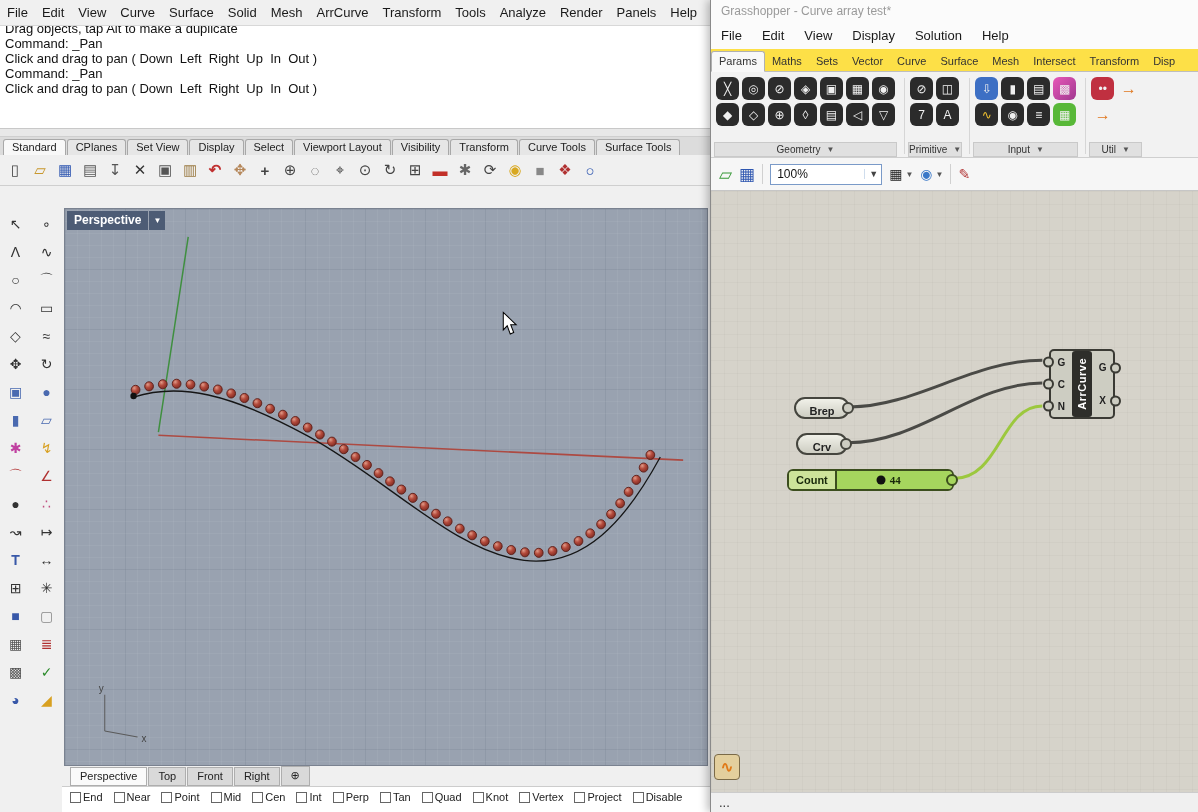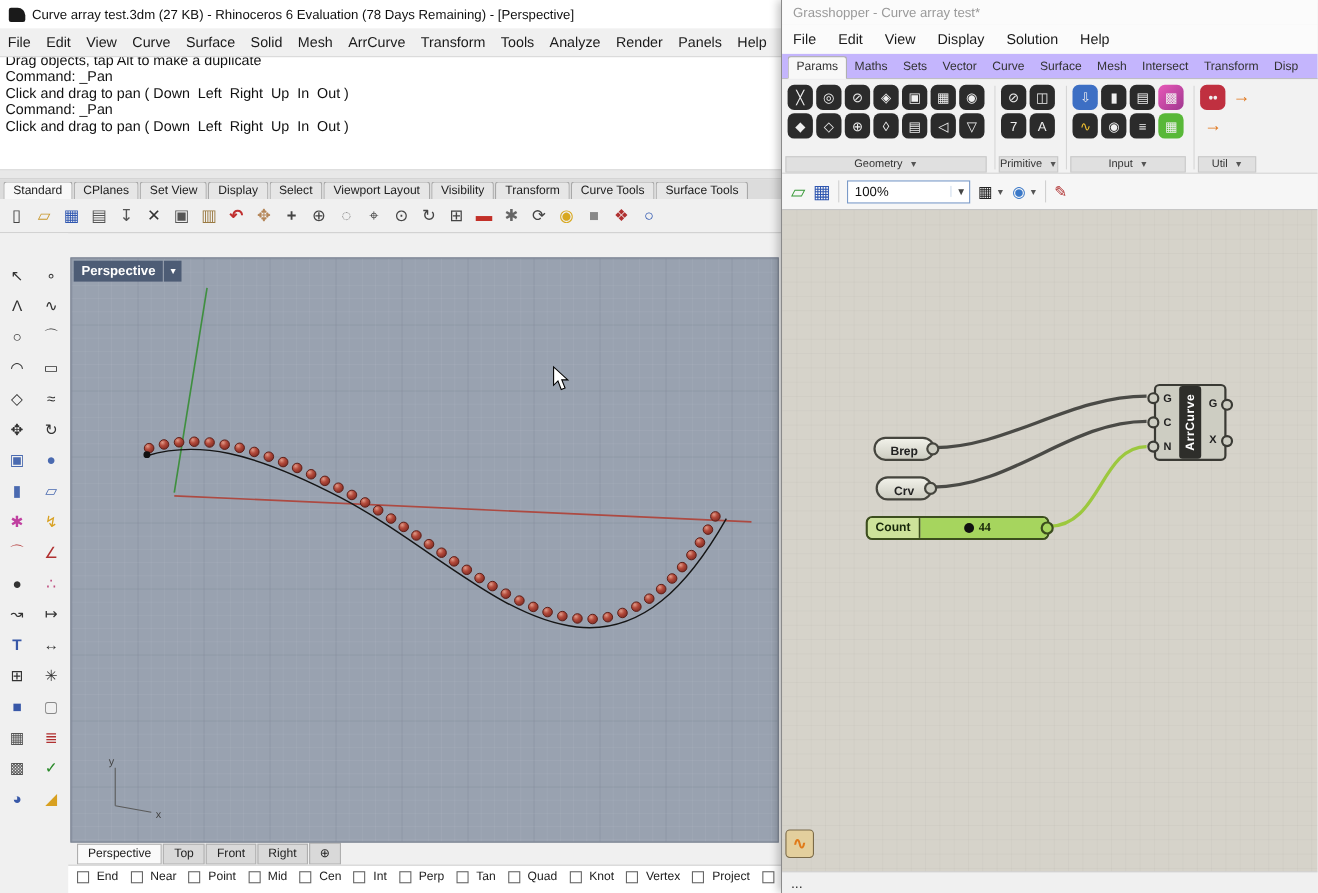--- a/index.html
+++ b/index.html
@@ -36,29 +36,29 @@
     background-size:12px 12px, 12px 12px, 60px 60px, 60px 60px; }
   .vp-svg { position:absolute; inset:0; width:100%; height:100%; }
   .vplabel { position:absolute; top:2px; left:2px; display:flex; z-index:2; }
   .vplabel .t { background:rgba(70,86,112,0.92); color:#fff; font-size:12px; font-weight:bold; padding:2px 7px 3px; }
   .vplabel .c { background:rgba(70,86,112,0.92); color:#fff; font-size:8px; padding:5px 4px 0; margin-left:1px; }
   .sphere { fill:url(#sphGrad); stroke:#5c1f18; stroke-width:0.9; }
   .r-vptabs { height:20px; display:flex; align-items:center; padding-left:8px; gap:1px; background:#f0f0f0; font-size:11px; }
   .r-vptab { padding:2px 9px 3px; background:#d9d9d9; border:1px solid #aeaeae; color:#222; white-space:nowrap; }
   .r-vptab[data-active="true"] { background:#fafafa; }
   .r-osnap { height:26px; background:#fff; border-top:1px solid #ccc; display:flex; align-items:flex-start; gap:11px; padding:4px 8px 0; font-size:11px; color:#222; overflow:hidden; }
-  .osnap-item { display:flex; align-items:center; gap:7px; white-space:nowrap; }
+  .osnap-item { display:flex; align-items:center; gap:2px; white-space:nowrap; }
   .cb { width:11px; height:11px; border:1px solid #666; background:#fff; flex:0 0 auto; }
 
   
   .gh { position:absolute; left:710px; top:0; width:488px; height:812px; display:flex; flex-direction:column; background:#f0f0f0; border-left:1px solid #8a8a8a; box-shadow:-3px 0 8px rgba(0,0,0,0.25); }
   .g-title { height:22px; background:#fbfbfb; display:flex; align-items:center; padding:0 10px; font-size:12px; color:#9a9a9a; }
   .g-menubar { height:27px; background:#fbfbfb; display:flex; align-items:center; font-size:13px; color:#1a1a1a; }
   .g-menubar .mitem { padding:0 10px; }
-  .g-tabs { height:23px; background:#c4b5fd; display:flex; align-items:flex-end; padding-left:5px; font-size:11px; color:#333; border-bottom:1px solid #bebebe; }
+  .g-tabs { height:23px; background:#fde047; display:flex; align-items:flex-end; font-size:11px; color:#333; border-bottom:1px solid #bebebe; }
   .g-tab { padding:3px 7px 4px; white-space:nowrap; }
   .g-tab[data-active="true"] { background:#f8f8f8; border:1px solid #b0b0b0; border-bottom:1px solid #f8f8f8; border-radius:3px 3px 0 0; margin-bottom:-1px; }
   .g-ribbon { height:86px; background:#f2f2f2; display:flex; padding:3px 0 0 3px; border-bottom:1px solid #cfcfcf; overflow:hidden; }
   .g-group { display:flex; flex-direction:column; }
   .g-grid { flex:1; display:grid; gap:3px; align-content:start; padding:2px; }
   .cols7 { grid-template-columns:repeat(7,23px); }
   .cols2 { grid-template-columns:repeat(2,23px); }
   .cols4 { grid-template-columns:repeat(4,23px); }
   .gh-icon { width:23px; height:23px; border-radius:6px; background:#2b2b2b; color:#f0f0f0; display:flex; align-items:center; justify-content:center; font-size:12px; }
   .g-glabel { height:15px; background:#e0e0e0; border:1px solid #c9c9c9; display:flex; align-items:center; justify-content:center; gap:6px; font-size:10px; color:#333; }
@@ -93,24 +93,20 @@
   .sl-value { position:absolute; left:46%; top:50%; transform:translateY(-50%);font-family:Liberation Serif, serif; }
   .g-corner-btn { position:absolute; left:3px; bottom:12px; width:26px; height:26px; background:#e3cf9d; border:1px solid #7a6a48; border-radius:4px; display:flex; align-items:center; justify-content:center; color:#e07a18; font-size:15px; font-weight:bold; }
   .g-status { height:20px; background:#f0f0f0; border-top:1px solid #ccc; display:flex; align-items:center; padding:0 8px; font-size:13px; color:#333; }
 </style>
 </head>
 <body>
 
 <div class="screen">
 
   <section class="rhino">
-    <div class="r-title">
-      <span class="r-logo"></span>
-      <span>Curve array test.3dm (27 KB) - Rhinoceros 6 Evaluation (78 Days Remaining) - [Perspective]</span>
-    </div>
 
     <nav class="r-menubar">
 
     <span class="mitem">File</span>
         <span class="mitem">Edit</span>
         <span class="mitem">View</span>
         <span class="mitem">Curve</span>
         <span class="mitem">Surface</span>
         <span class="mitem">Solid</span>
         <span class="mitem">Mesh</span>

